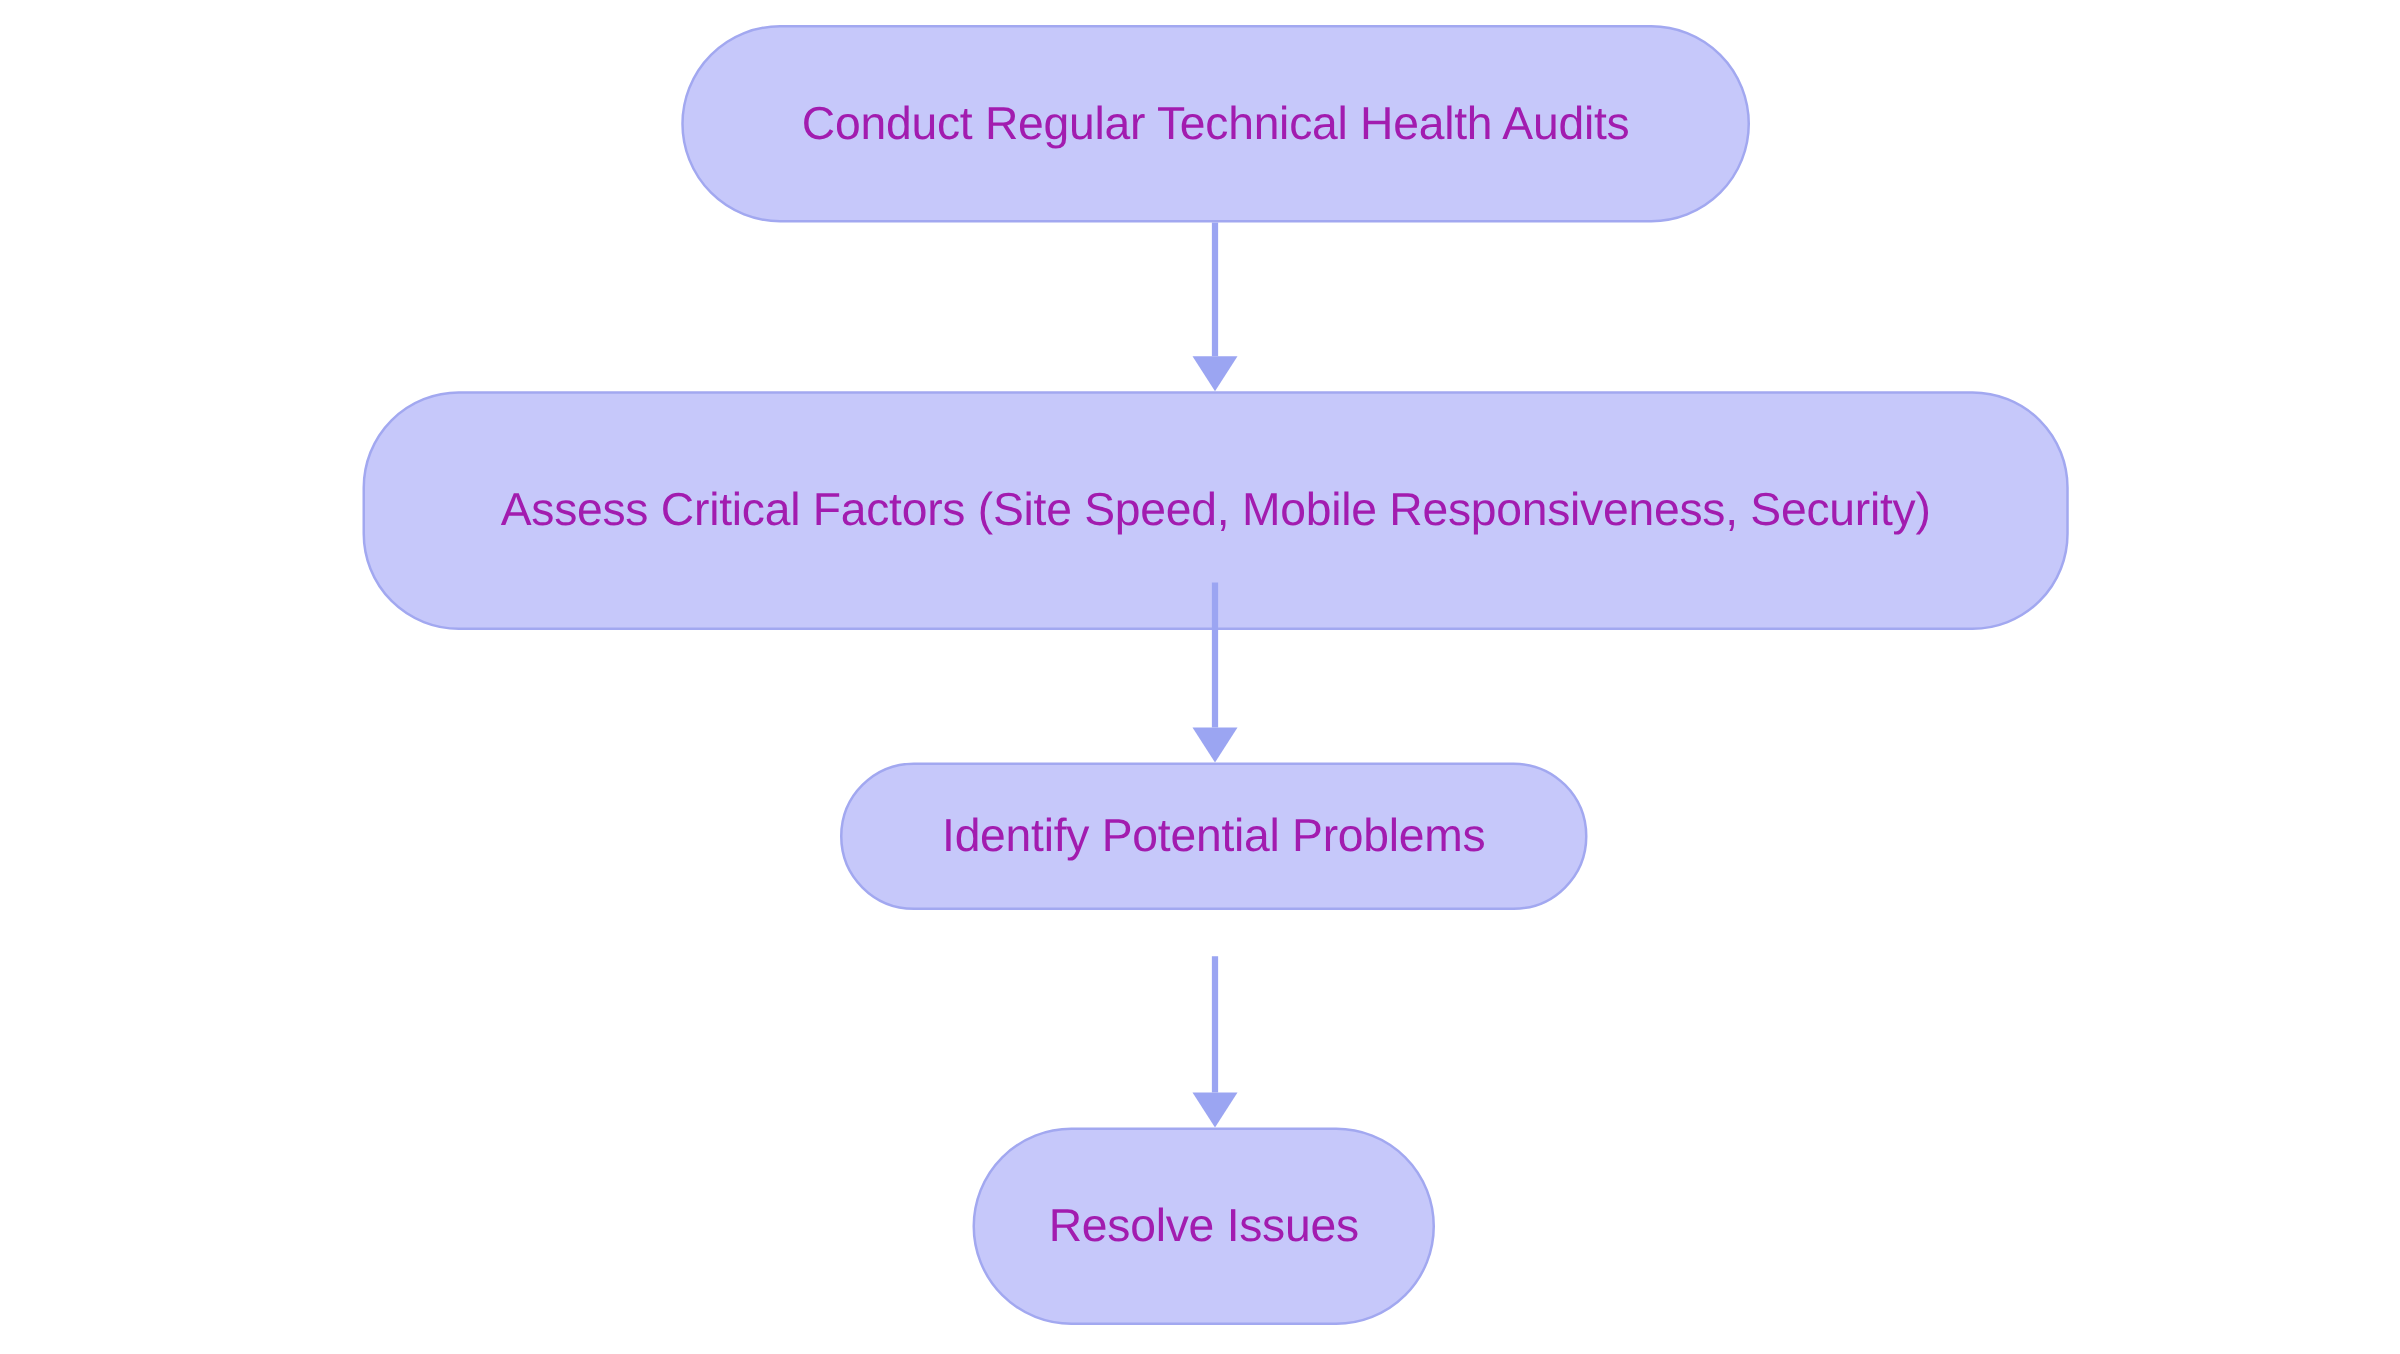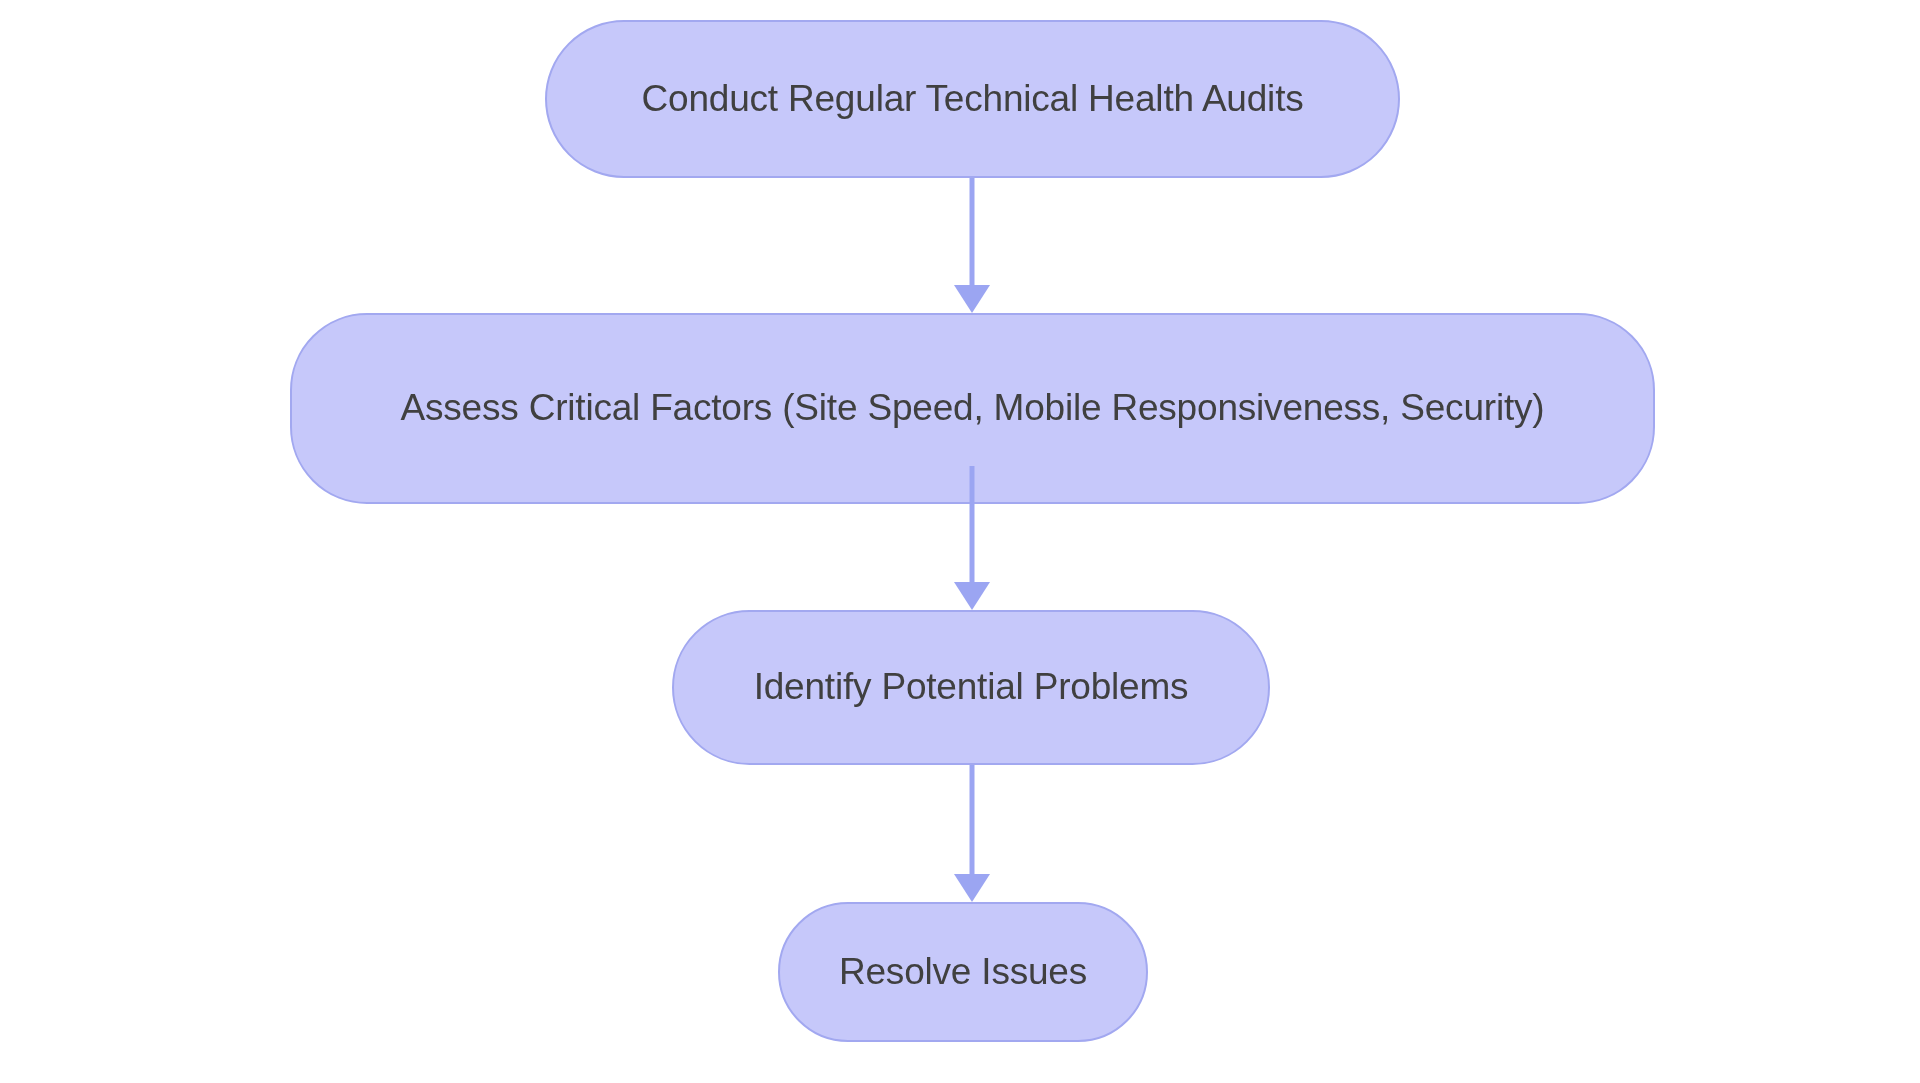--- a/index.html
+++ b/index.html
@@ -24,43 +24,43 @@
   .node {
     position: absolute;
     box-sizing: border-box;
     background: #c6c8fa;
     border: 2px solid #a2a8f0;
     border-radius: 76px;
     display: flex;
     align-items: center;
     justify-content: center;
     text-align: center;
-    color: #404040;
+    color: #a21caf;
     font-family: "Liberation Sans", sans-serif;
     font-weight: 400;
     letter-spacing: -0.2px;
     white-space: nowrap;
     line-height: 1.2;
   }
 
   
   .node-1 {
     left: 545px;  top: 20px;   width: 855px; height: 158px;
     font-size: 37px; border-radius: 79px;
   }
   .node-2 {
     left: 290px;  top: 313px;  width: 1365px; height: 191px;
     font-size: 37px; border-radius: 77px;
   }
   .node-3 {
-    left: 672px;  top: 610px;  width: 598px; height: 155px;
+    left: 672px;  top: 610px;  width: 598px; height: 118px;
     font-size: 37px; border-radius: 78px;
   }
   .node-4 {
-    left: 778px;  top: 902px;  width: 370px; height: 140px;
+    left: 778px;  top: 902px;  width: 370px; height: 158px;
     font-size: 37px; border-radius: 79px;
   }
 
   
   .connector {
     position: absolute;
     pointer-events: none;
   }
   .connector .stem {
     position: absolute;

